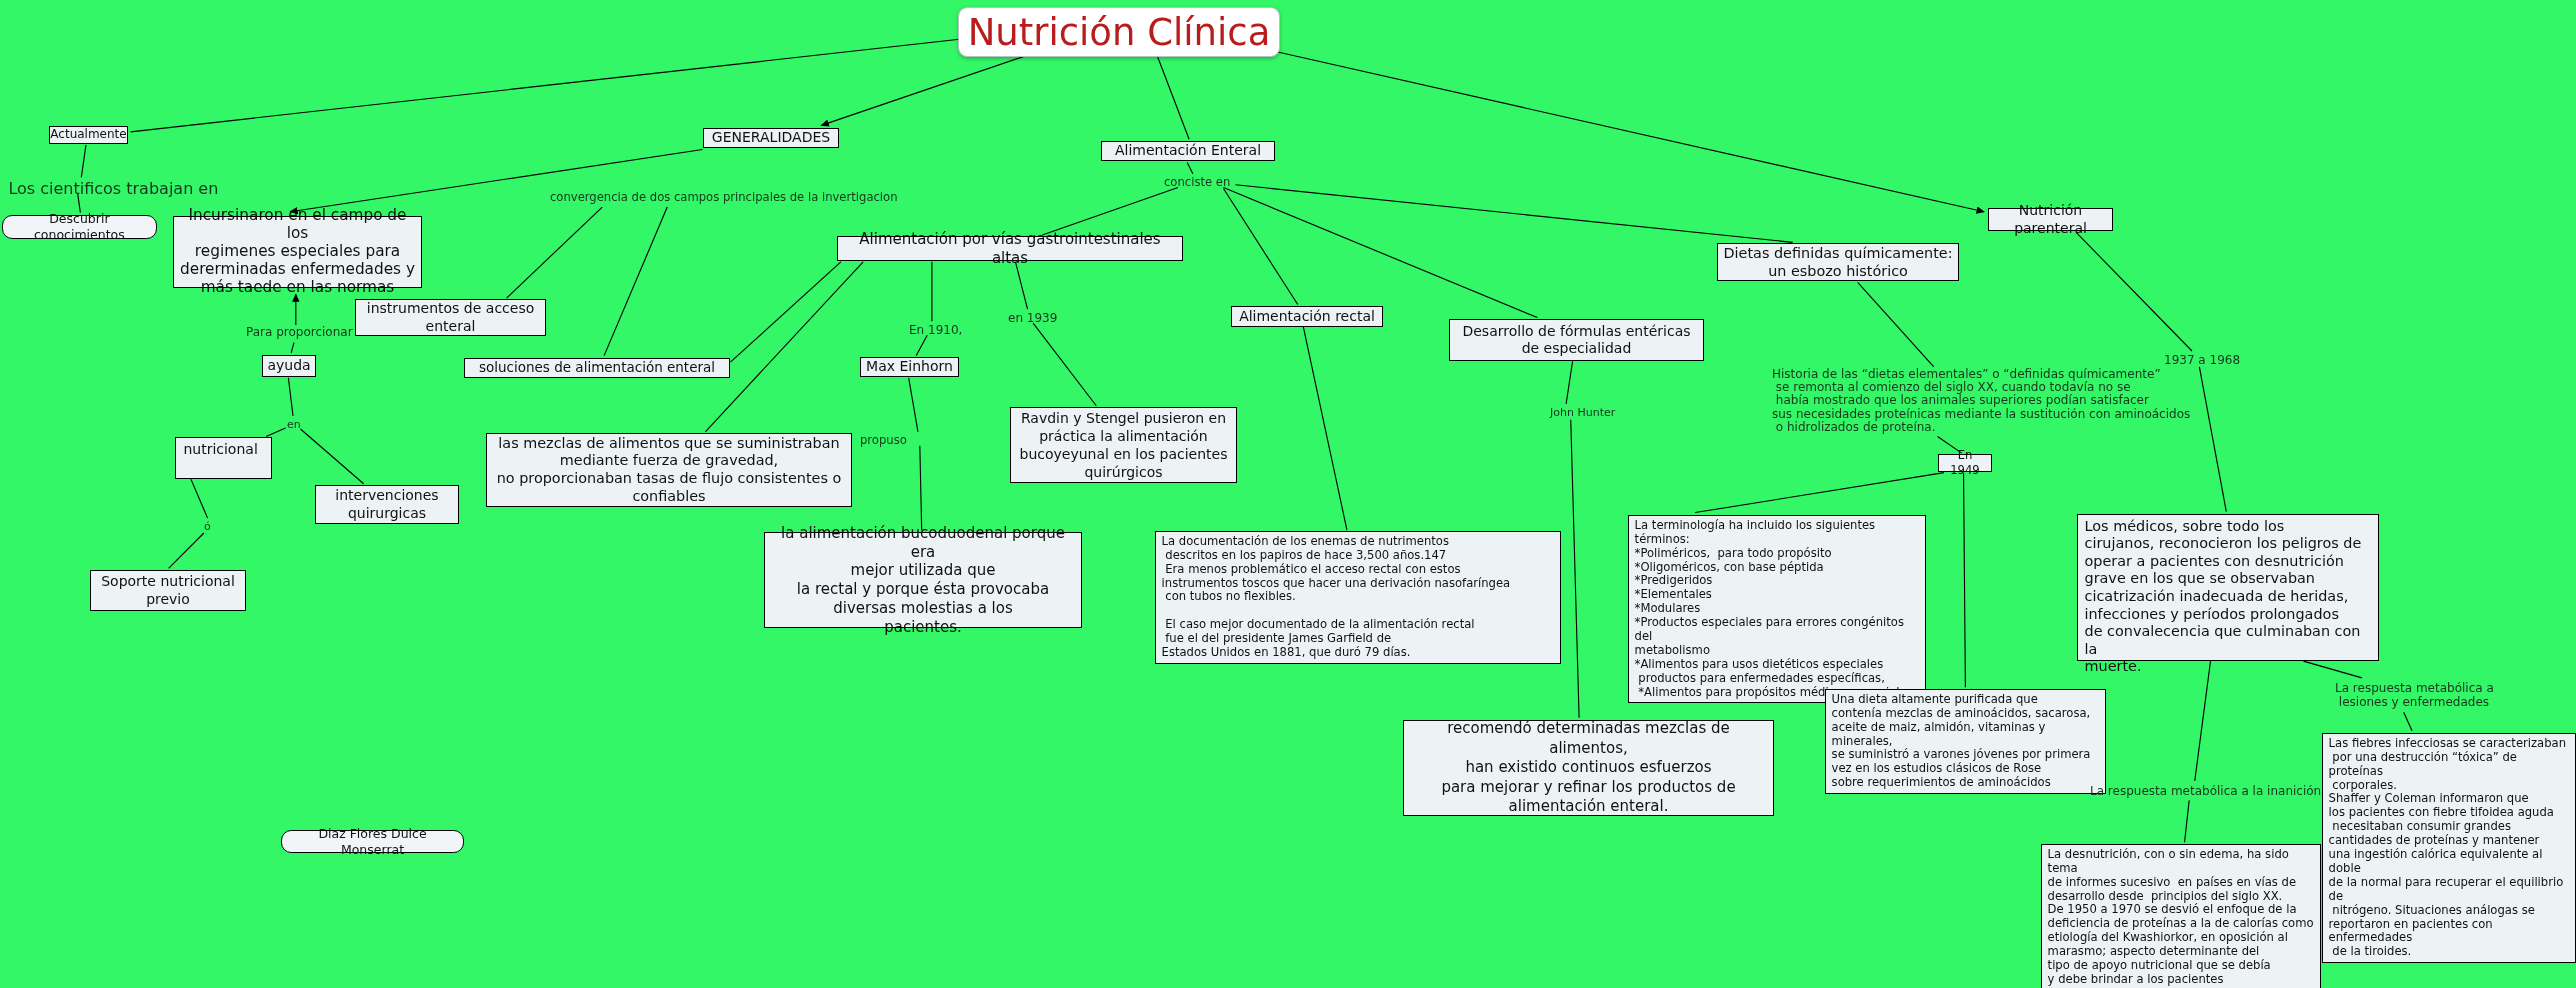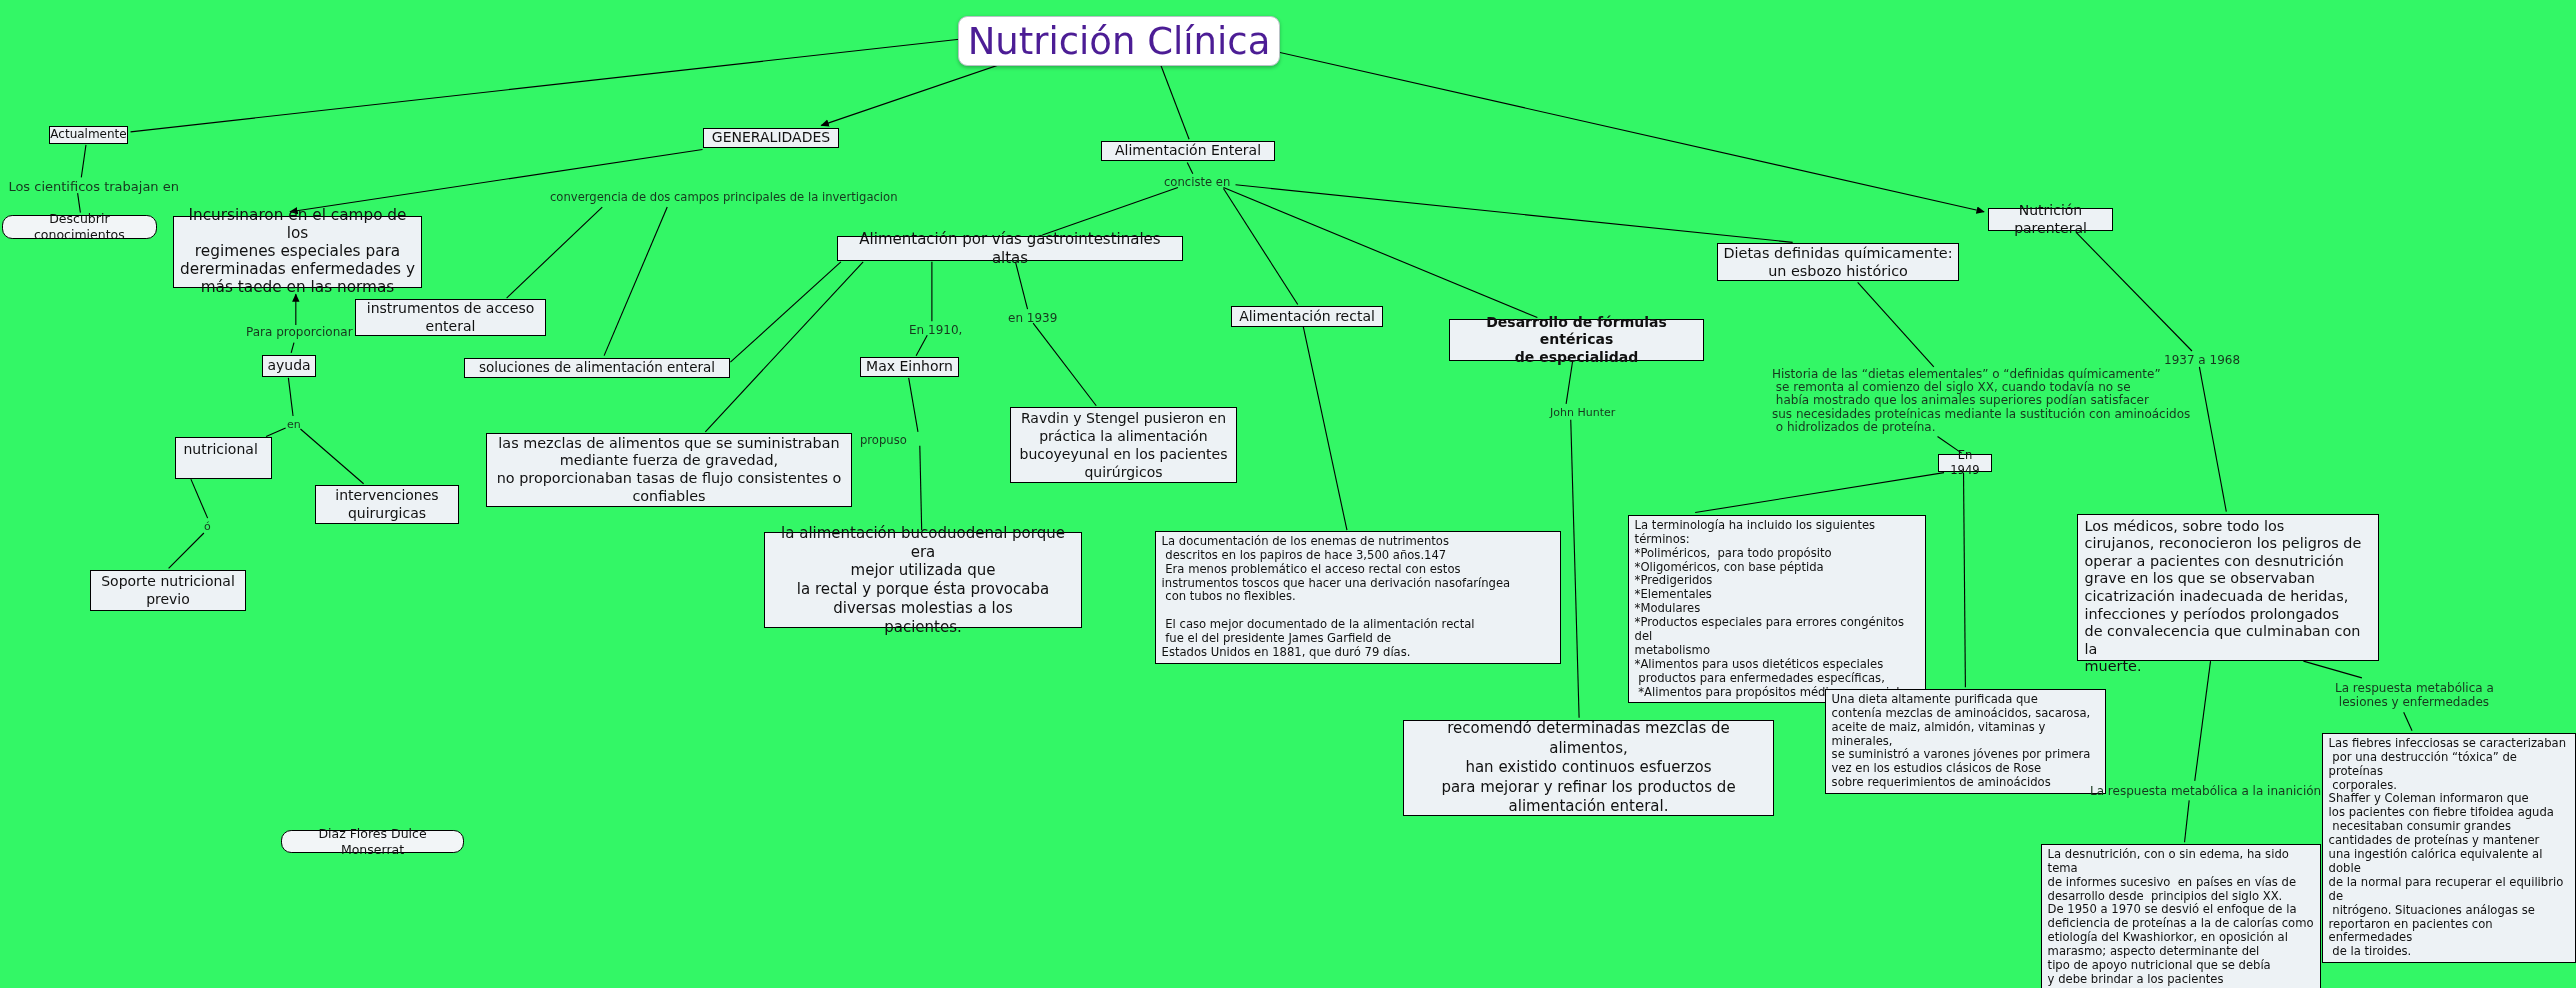--- a/index.html
+++ b/index.html
@@ -28,25 +28,25 @@
   }
   .node.leftalign{white-space:pre-wrap;text-align:left;align-items:flex-start;justify-content:flex-start;padding:2.8px 6.5px;}
   .node.topleft{align-items:flex-start;justify-content:flex-start;text-align:left;padding:2.8px 7.4px;}
   .lbl{
     position:absolute;z-index:2;
     color:#17381e;font-size:11.6px;line-height:1.2;
     white-space:pre-wrap;background:transparent;
   }
   .title-box{
     position:absolute;z-index:3;
-    left:958px;top:16px;width:320px;height:48px;
+    left:958px;top:7px;width:320px;height:48px;
     background:#ffffff;border:0.9px solid #b9c2c6;border-radius:9.3px;
     box-shadow:0 1.9px 3.7px rgba(0,0,0,.25);
     display:flex;align-items:center;justify-content:center;
-    font-size:37px;color:#4c1d95;
+    font-size:37px;color:#b91c1c;
   }
 </style>
 </head>
 <body>
 
 <div class="canvas">
 
   <svg class="edges" width="2576" height="988" viewBox="0 0 2773 1064">
     <defs>
       <marker id="arrow" markerWidth="10" markerHeight="9" refX="8" refY="4" orient="auto" markerUnits="userSpaceOnUse">
@@ -95,21 +95,21 @@
       <line x1="205" y1="516" x2="223" y2="558"></line>
       <line x1="219" y1="574" x2="181" y2="612"></line>
       <line x1="316" y1="369" x2="313" y2="380"></line>
       <line x1="318" y1="350" x2="318" y2="317" marker-end="url(#arrow)"></line>
     </g>
   </svg>
 
   <div class="title-box">Nutrición Clínica</div>
 
   <div class="node" style="left:49px;top:126px;width:79px;height:17.7px;font-size:12px;">Actualmente</div>
-  <div class="lbl" style="left:8.4px;top:179px;font-size:13px;">Los cientificos trabajan en</div>
+  <div class="lbl" style="left:8.4px;top:179px;font-size:16px;">Los cientificos trabajan en</div>
   <div class="node rounded" style="left:1.9px;top:215px;width:155px;height:24px;font-size:12.5px;">Descubrir conocimientos</div>
 
   <div class="node" style="left:173px;top:216px;width:249px;height:72px;font-size:15.3px;line-height:1.17;">Incursinaron en el campo de los
 regimenes especiales para
 dererminadas enfermedades y
 más taede en las normas</div>
   <div class="lbl" style="left:246px;top:325px;font-size:12px;">Para proporcionar</div>
   <div class="node" style="left:262px;top:355px;width:54px;height:22px;">ayuda</div>
   <div class="lbl" style="left:287px;top:418px;font-size:11px;">en</div>
   <div class="node topleft" style="left:175px;top:437px;width:97px;height:42px;">nutricional</div>
@@ -151,21 +151,21 @@
   <div class="node detail" style="left:1155px;top:531px;width:406px;">La documentación de los enemas de nutrimentos
  descritos en los papiros de hace 3,500 años.147
  Era menos problemático el acceso rectal con estos
 instrumentos toscos que hacer una derivación nasofaríngea
  con tubos no flexibles.
 
  El caso mejor documentado de la alimentación rectal
  fue el del presidente James Garfield de
 Estados Unidos en 1881, que duró 79 días.</div>
 
-  <div class="node" style="left:1449px;top:319px;width:255px;height:42px;font-weight:bold;">Desarrollo de fórmulas entéricas
+  <div class="node" style="left:1449px;top:319px;width:255px;height:42px;">Desarrollo de fórmulas entéricas
 de especialidad</div>
   <div class="lbl" style="left:1550px;top:406px;font-size:11px;">John Hunter</div>
   <div class="node detail" style="left:1628px;top:515px;width:298px;">La terminología ha incluido los siguientes términos:
 *Poliméricos,  para todo propósito
 *Oligoméricos, con base péptida
 *Predigeridos
 *Elementales
 *Modulares
 *Productos especiales para errores congénitos del
 metabolismo

